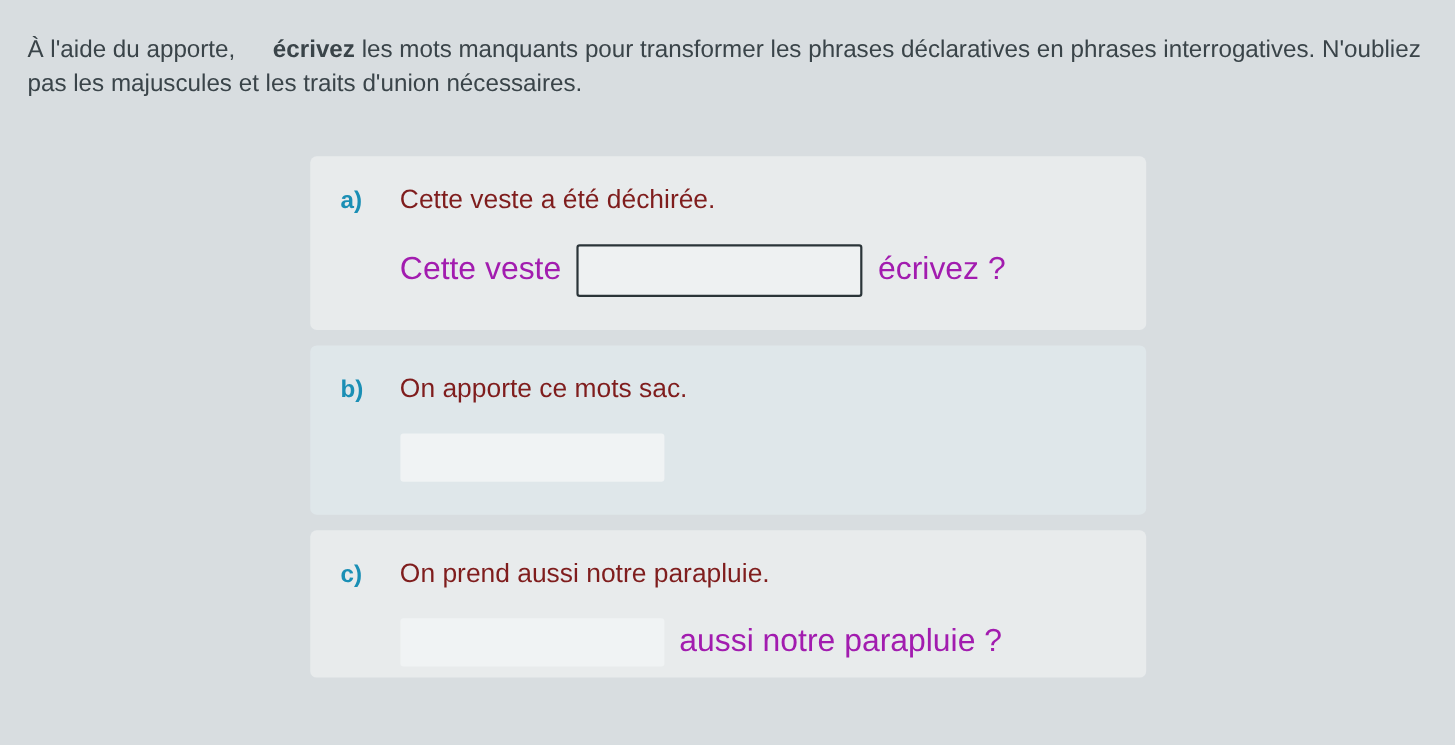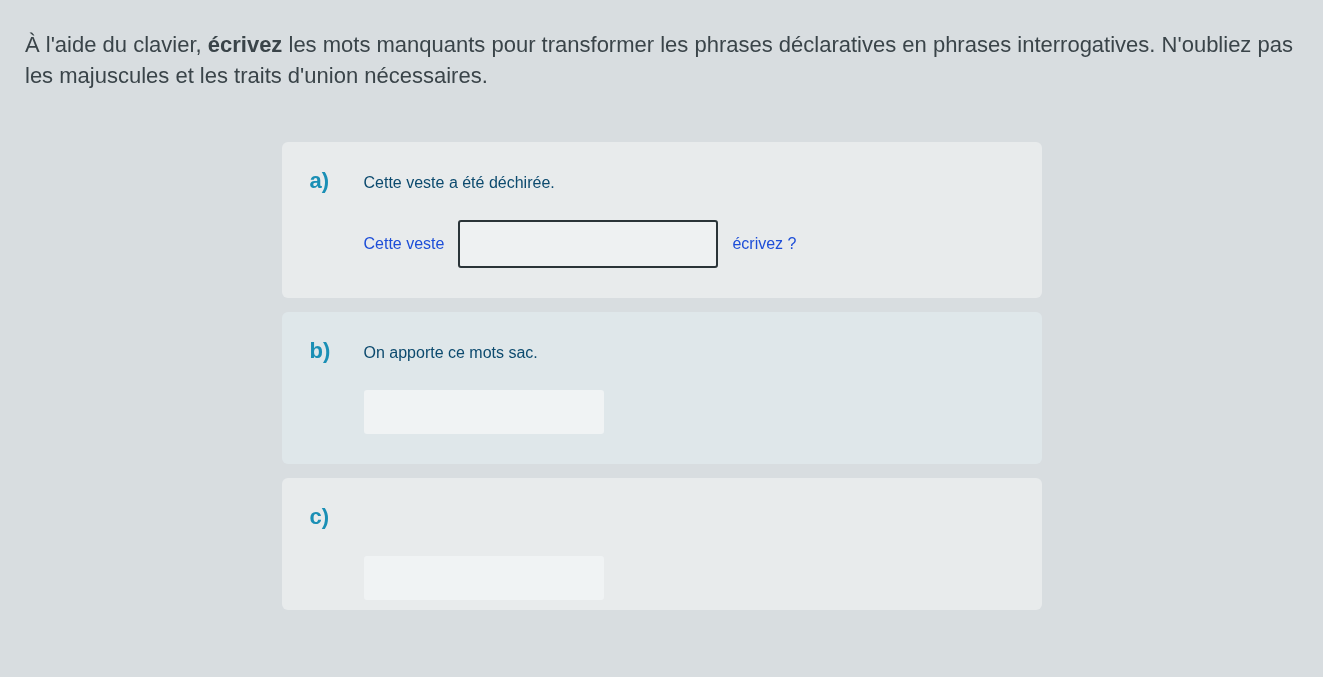--- a/index.html
+++ b/index.html
@@ -16,20 +16,21 @@
       color: #3a4449;
       font-size: 22px;
     }
     .instructions {
       margin-bottom: 50px;
       line-height: 1.4;
       padding: 0 5px;
     }
     .instructions .bold {
       font-weight: bold;
+      margin-left: 28px;
     }
     .questions-wrap {
       display: flex;
       flex-direction: column;
       align-items: center;
       gap: 14px;
     }
     .question-card {
       background: #e8ebec;
       border-radius: 6px;
@@ -45,32 +46,32 @@
       gap: 28px;
       margin-bottom: 26px;
     }
     .q-label {
       color: #1a8fb5;
       font-weight: bold;
       font-size: 22px;
       min-width: 26px;
     }
     .q-prompt {
-      color: #0c4a6e;
-      font-size: 16px;
+      color: #7f1d1d;
+      font-size: 24px;
     }
     .answer-row {
       display: flex;
       align-items: center;
       gap: 14px;
       padding-left: 54px;
     }
     .answer-before, .answer-after {
-      color: #1d4ed8;
-      font-size: 16px;
+      color: #a21caf;
+      font-size: 29px;
     }
     .answer-input {
       height: 48px;
       border: 2px solid #2a3438;
       border-radius: 3px;
       background: #eef1f2;
       font-size: 20px;
       padding: 0 12px;
       width: 260px;
       text-align: center;
@@ -82,21 +83,21 @@
       width: 240px;
     }
     .question-card.c {
       padding-bottom: 10px;
     }
   </style>
 </head>
 <body>
 
 <div class="instructions">
-  <span>À l'aide du clavier, </span><span class="bold">écrivez</span><span> les mots manquants pour transformer les phrases déclaratives en phrases interrogatives. N'oubliez pas les majuscules et les traits d'union nécessaires.</span>
+  <span>À l'aide du apporte, </span><span class="bold">écrivez</span><span> les mots manquants pour transformer les phrases déclaratives en phrases interrogatives. N'oubliez pas les majuscules et les traits d'union nécessaires.</span>
 </div>
 
 <div class="questions-wrap">
 
   <div class="question-card">
     <div class="q-header">
       <span class="q-label">a)</span>
       <span class="q-prompt">Cette veste a été déchirée.</span>
     </div>
     <div class="answer-row">
@@ -112,19 +113,21 @@
       <span class="q-prompt">On apporte ce mots sac.</span>
     </div>
     <div class="answer-row">
       <input type="text" class="answer-input inactive" value="" style="">
     </div>
   </div>
 
   <div class="question-card c">
     <div class="q-header">
       <span class="q-label">c)</span>
+      <span class="q-prompt">On prend aussi notre parapluie.</span>
     </div>
     <div class="answer-row">
       <input type="text" class="answer-input inactive" value="" style="">
+      <span class="answer-after">aussi notre parapluie ?</span>
     </div>
   </div>
 
 </div>
 
 </body></html>

